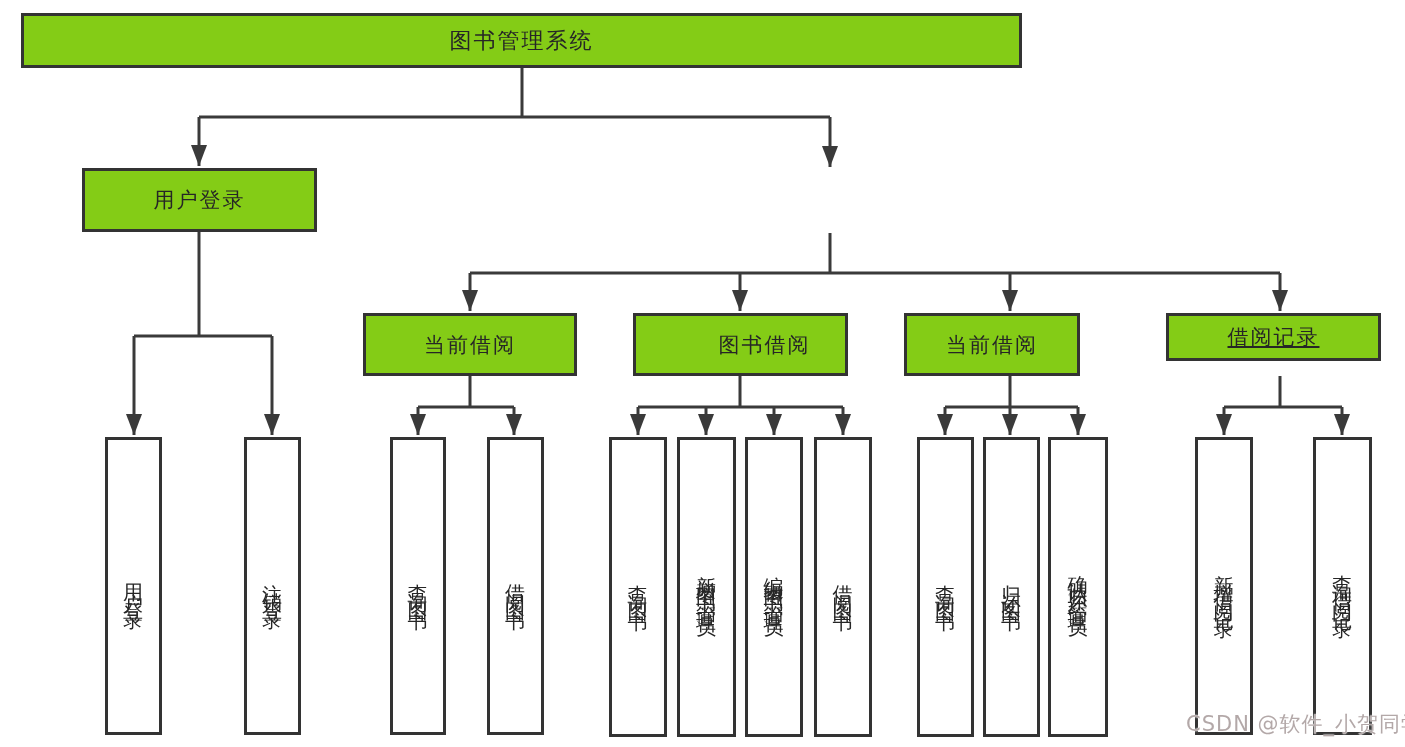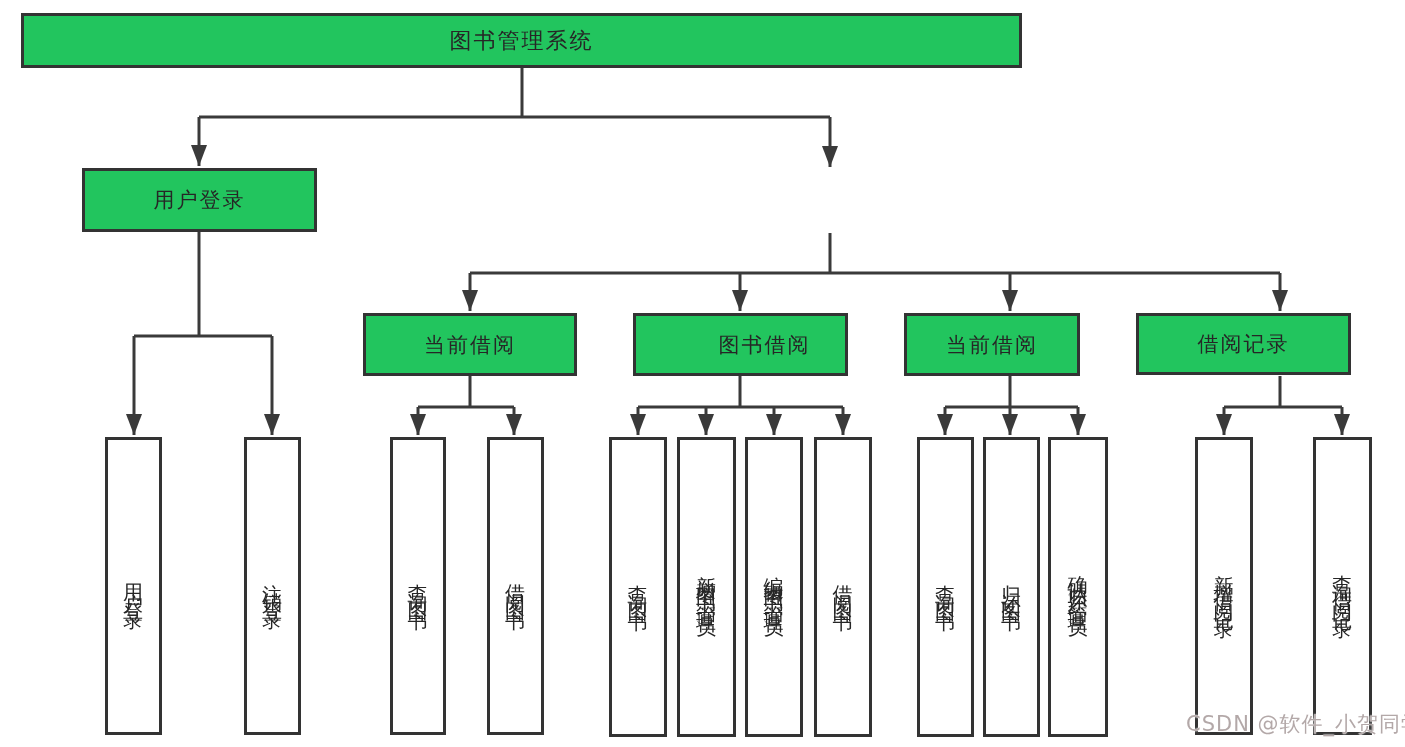--- a/index.html
+++ b/index.html
@@ -6,21 +6,21 @@
   #canvas{
     position:relative;
     width:1405px;height:747px;
     background:#ffffff;
     font-family:"DejaVu Sans","Liberation Sans",sans-serif;
     overflow:hidden;
   }
   #wires{position:absolute;left:0;top:0;width:1405px;height:747px;pointer-events:none;}
   .hbox{
     position:absolute;box-sizing:border-box;
-    background:#22c55e;border:3px solid #333333;
+    background:#84cc16;border:3px solid #333333;
     display:flex;align-items:center;justify-content:center;
     font-size:21px;letter-spacing:2px;color:#262626;
     white-space:nowrap;
   }
   .root{font-size:22px;}
   .vbox{
     position:absolute;box-sizing:border-box;
     background:#ffffff;border:3px solid #333333;
     display:flex;align-items:center;justify-content:center;
     writing-mode:vertical-rl;text-orientation:mixed;
@@ -85,21 +85,21 @@
     </g>
   </svg>
 
   <div class="hbox root" style="left:21px;top:13px;width:1001px;height:55px;">图书管理系统</div>
 
   <div class="hbox" style="left:82px;top:168px;width:235px;height:64px;">用户登录</div>
 
   <div class="hbox" style="left:363px;top:313px;width:214px;height:63px;">当前借阅</div>
   <div class="hbox" style="left:633px;top:313px;width:215px;height:63px;padding-left:48px;">图书借阅</div>
   <div class="hbox" style="left:904px;top:313px;width:176px;height:63px;">当前借阅</div>
-  <div class="hbox" style="left:1136px;top:313px;width:215px;height:62px;">借阅记录</div>
+  <div class="hbox" style="left:1166px;top:313px;width:215px;height:48px;text-decoration:underline;">借阅记录</div>
 
   <div class="vbox" style="left:105px;top:437px;width:57px;height:298px;">用户登录</div>
   <div class="vbox" style="left:244px;top:437px;width:57px;height:298px;">注销登录</div>
 
   <div class="vbox" style="left:390px;top:437px;width:56px;height:298px;">查询图书</div>
   <div class="vbox" style="left:487px;top:437px;width:57px;height:298px;">借阅图书</div>
 
   <div class="vbox" style="left:609px;top:437px;width:58px;height:300px;">查询图书</div>
   <div class="vbox long" style="left:677px;top:437px;width:59px;height:300px;">新增图书（管理员）</div>
   <div class="vbox long" style="left:745px;top:437px;width:58px;height:300px;">编辑图书（管理员）</div>

